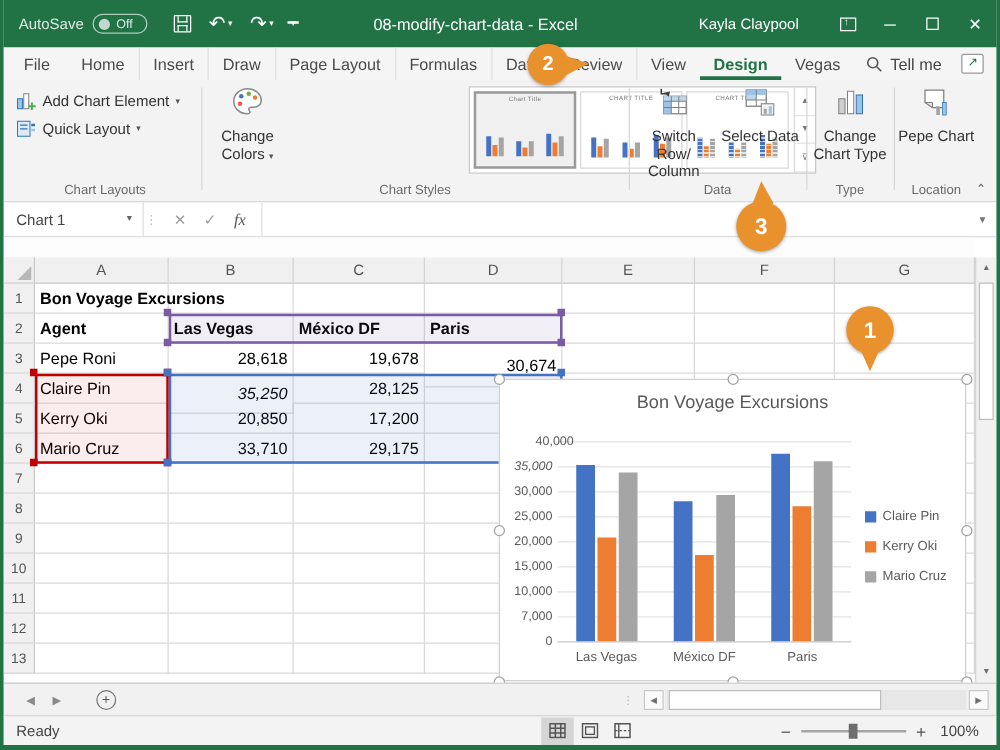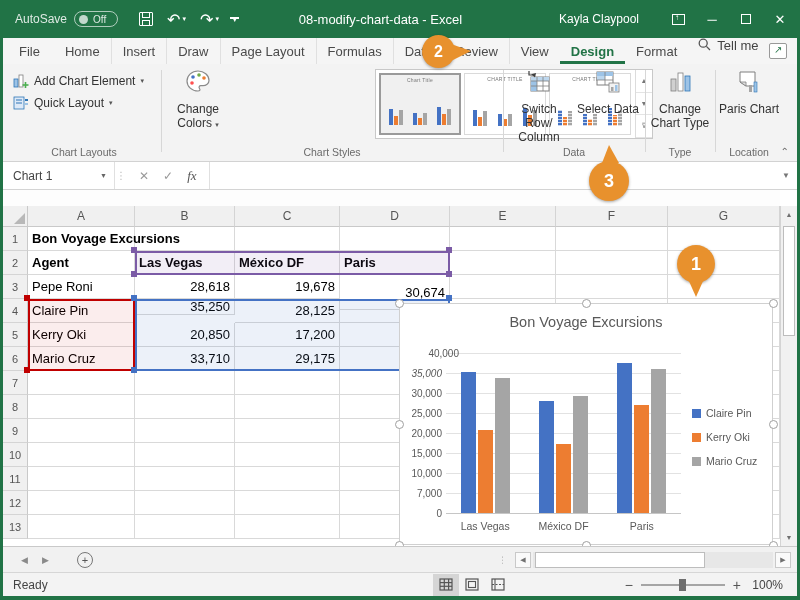--- a/index.html
+++ b/index.html
@@ -33,21 +33,21 @@
   .ribopt { width:13px; height:11px; border:1.2px solid #fff; position:relative; }
   .ribopt:after { content:"↑"; position:absolute; left:2.5px; top:-2px; font-size:8px; }
 
   
   .tabsrow { position:absolute; left:0; top:38px; width:794px; height:26px; background:#f5f5f5;
     display:flex; align-items:stretch; font-size:13px; color:#4a4a4a; }
   .tab { display:flex; align-items:center; padding:0 11px; border-right:1px solid #e0e0e0; cursor:default; white-space:nowrap; }
   .tab.file { border-right:none; padding:0 14px 0 16px; }
   .tab.active { color:#217346; border-bottom:3px solid #217346; font-weight:bold; border-right:none; padding-top:3px; }
   .tab.noborder { border-right:none; }
-  .tellme { display:flex; gap:6px; padding:0 10px; color:#444; }
+  .tellme { display:flex; align-items:center; gap:6px; padding:0 10px; color:#444; }
   .share { margin-left:auto; margin-right:10px; display:flex; align-items:center; }
   .sharebox { width:18px; height:16px; border:1px solid #999; border-radius:2px; position:relative; background:#fff; }
   .sharebox:after { content:"↗"; position:absolute; left:4px; top:0px; font-size:10px; color:#217346; }
 
   
   .ribbon { position:absolute; left:0; top:64px; width:794px; height:98px; background:#f3f3f3;
     border-bottom:1px solid #d2d2d2; font-size:12px; color:#333; }
   .rgroup { position:absolute; top:0; height:97px; }
   .gsep { position:absolute; top:6px; width:1px; height:82px; background:#d7d7d7; }
   .glabel { position:absolute; bottom:3px; width:100%; text-align:center; font-size:10.5px; color:#6a6a6a; }
@@ -199,21 +199,21 @@
     <span class="tab file">File</span>
       <span class="tab">Home</span>
       <span class="tab">Insert</span>
       <span class="tab">Draw</span>
       <span class="tab">Page Layout</span>
       <span class="tab">Formulas</span>
       <span class="tab">Data</span>
       <span class="tab">Review</span>
       <span class="tab noborder">View</span>
       <span class="tab active">Design</span>
-      <span class="tab noborder">Format</span>
+      <span class="tab noborder">Vegas</span>
       <div class="tellme">
       <svg width="13" height="13" viewBox="0 0 13 13">
         <circle cx="5.2" cy="5.2" r="4" fill="none" stroke="#555" stroke-width="1.3"></circle>
         <line x1="8.4" y1="8.4" x2="12" y2="12" stroke="#555" stroke-width="1.3"></line>
       </svg>
       <span>Tell me</span>
     </div>
     <div class="share">
       <span class="sharebox"></span>
     </div>
@@ -375,21 +375,21 @@
     <div class="gsep" style="left:712px;"></div>
 
     <div class="rgroup" style="left:714px; width:64px;">
       <div class="bigbtn" style="left:-1px;">
         <svg class="ic ic24" width="26" height="26" viewBox="0 0 26 26">
           <path d="M4 3 h15 v14 h-9 l-6 -4 z" fill="#fff" stroke="#7f7f7f" stroke-width="1"></path>
           <path d="M4 13 l6 0 0 4 z" fill="#e0e0e0" stroke="#7f7f7f" stroke-width=".8"></path>
           <rect x="13" y="16" width="3" height="7" fill="#a5a5a5"></rect>
           <rect x="18" y="13" width="3" height="10" fill="#9dc3e6" stroke="#2e75b6" stroke-width=".6"></rect>
         </svg>
-        <div class="bl">Paris Chart</div>
+        <div class="bl">Pepe Chart</div>
       </div>
       <div class="glabel">Location</div>
     </div>
 
     <div class="ribbon-collapse">⌃</div>
   </div>
 
   <div class="fbar">
     <div class="namebox">
       <span>Chart 1</span>
@@ -448,21 +448,21 @@
         <div class="cell" style="left: 553px; top: 61px; width: 112px; height: 24px;"></div>
         <div class="cell" style="left: 665px; top: 61px; width: 112px; height: 24px;"></div>
         <div class="cell" style="left: 25px; top: 85px; width: 107px; height: 24px;">Pepe Roni</div>
         <div class="cell num" style="left: 132px; top: 85px; width: 100px; height: 24px;">28,618</div>
         <div class="cell num" style="left: 232px; top: 85px; width: 105px; height: 24px;">19,678</div>
         <div class="cell num" style="left: 337px; top: 85px; width: 110px; height: 35px;">30,674</div>
         <div class="cell" style="left: 447px; top: 85px; width: 106px; height: 24px;"></div>
         <div class="cell" style="left: 553px; top: 85px; width: 112px; height: 24px;"></div>
         <div class="cell" style="left: 665px; top: 85px; width: 112px; height: 24px;"></div>
         <div class="cell" style="left: 25px; top: 109px; width: 107px; height: 24px;">Claire Pin</div>
-        <div class="cell num" style="left: 132px; top: 109px; width: 100px; height: 16px;">35,250</div>
+        <div class="cell num" style="left: 132px; top: 109px; width: 100px; height: 32px; font-style: italic;">35,250</div>
         <div class="cell num" style="left: 232px; top: 109px; width: 105px; height: 24px;">28,125</div>
         <div class="cell" style="left: 337px; top: 109px; width: 110px; height: 24px;"></div>
         <div class="cell" style="left: 447px; top: 109px; width: 106px; height: 24px;"></div>
         <div class="cell" style="left: 553px; top: 109px; width: 112px; height: 24px;"></div>
         <div class="cell" style="left: 665px; top: 109px; width: 112px; height: 24px;"></div>
         <div class="cell" style="left: 25px; top: 133px; width: 107px; height: 24px;">Kerry Oki</div>
         <div class="cell num" style="left: 132px; top: 133px; width: 100px; height: 24px;">20,850</div>
         <div class="cell num" style="left: 232px; top: 133px; width: 105px; height: 24px;">17,200</div>
         <div class="cell" style="left: 337px; top: 133px; width: 110px; height: 24px;"></div>
         <div class="cell" style="left: 447px; top: 133px; width: 106px; height: 24px;"></div>

